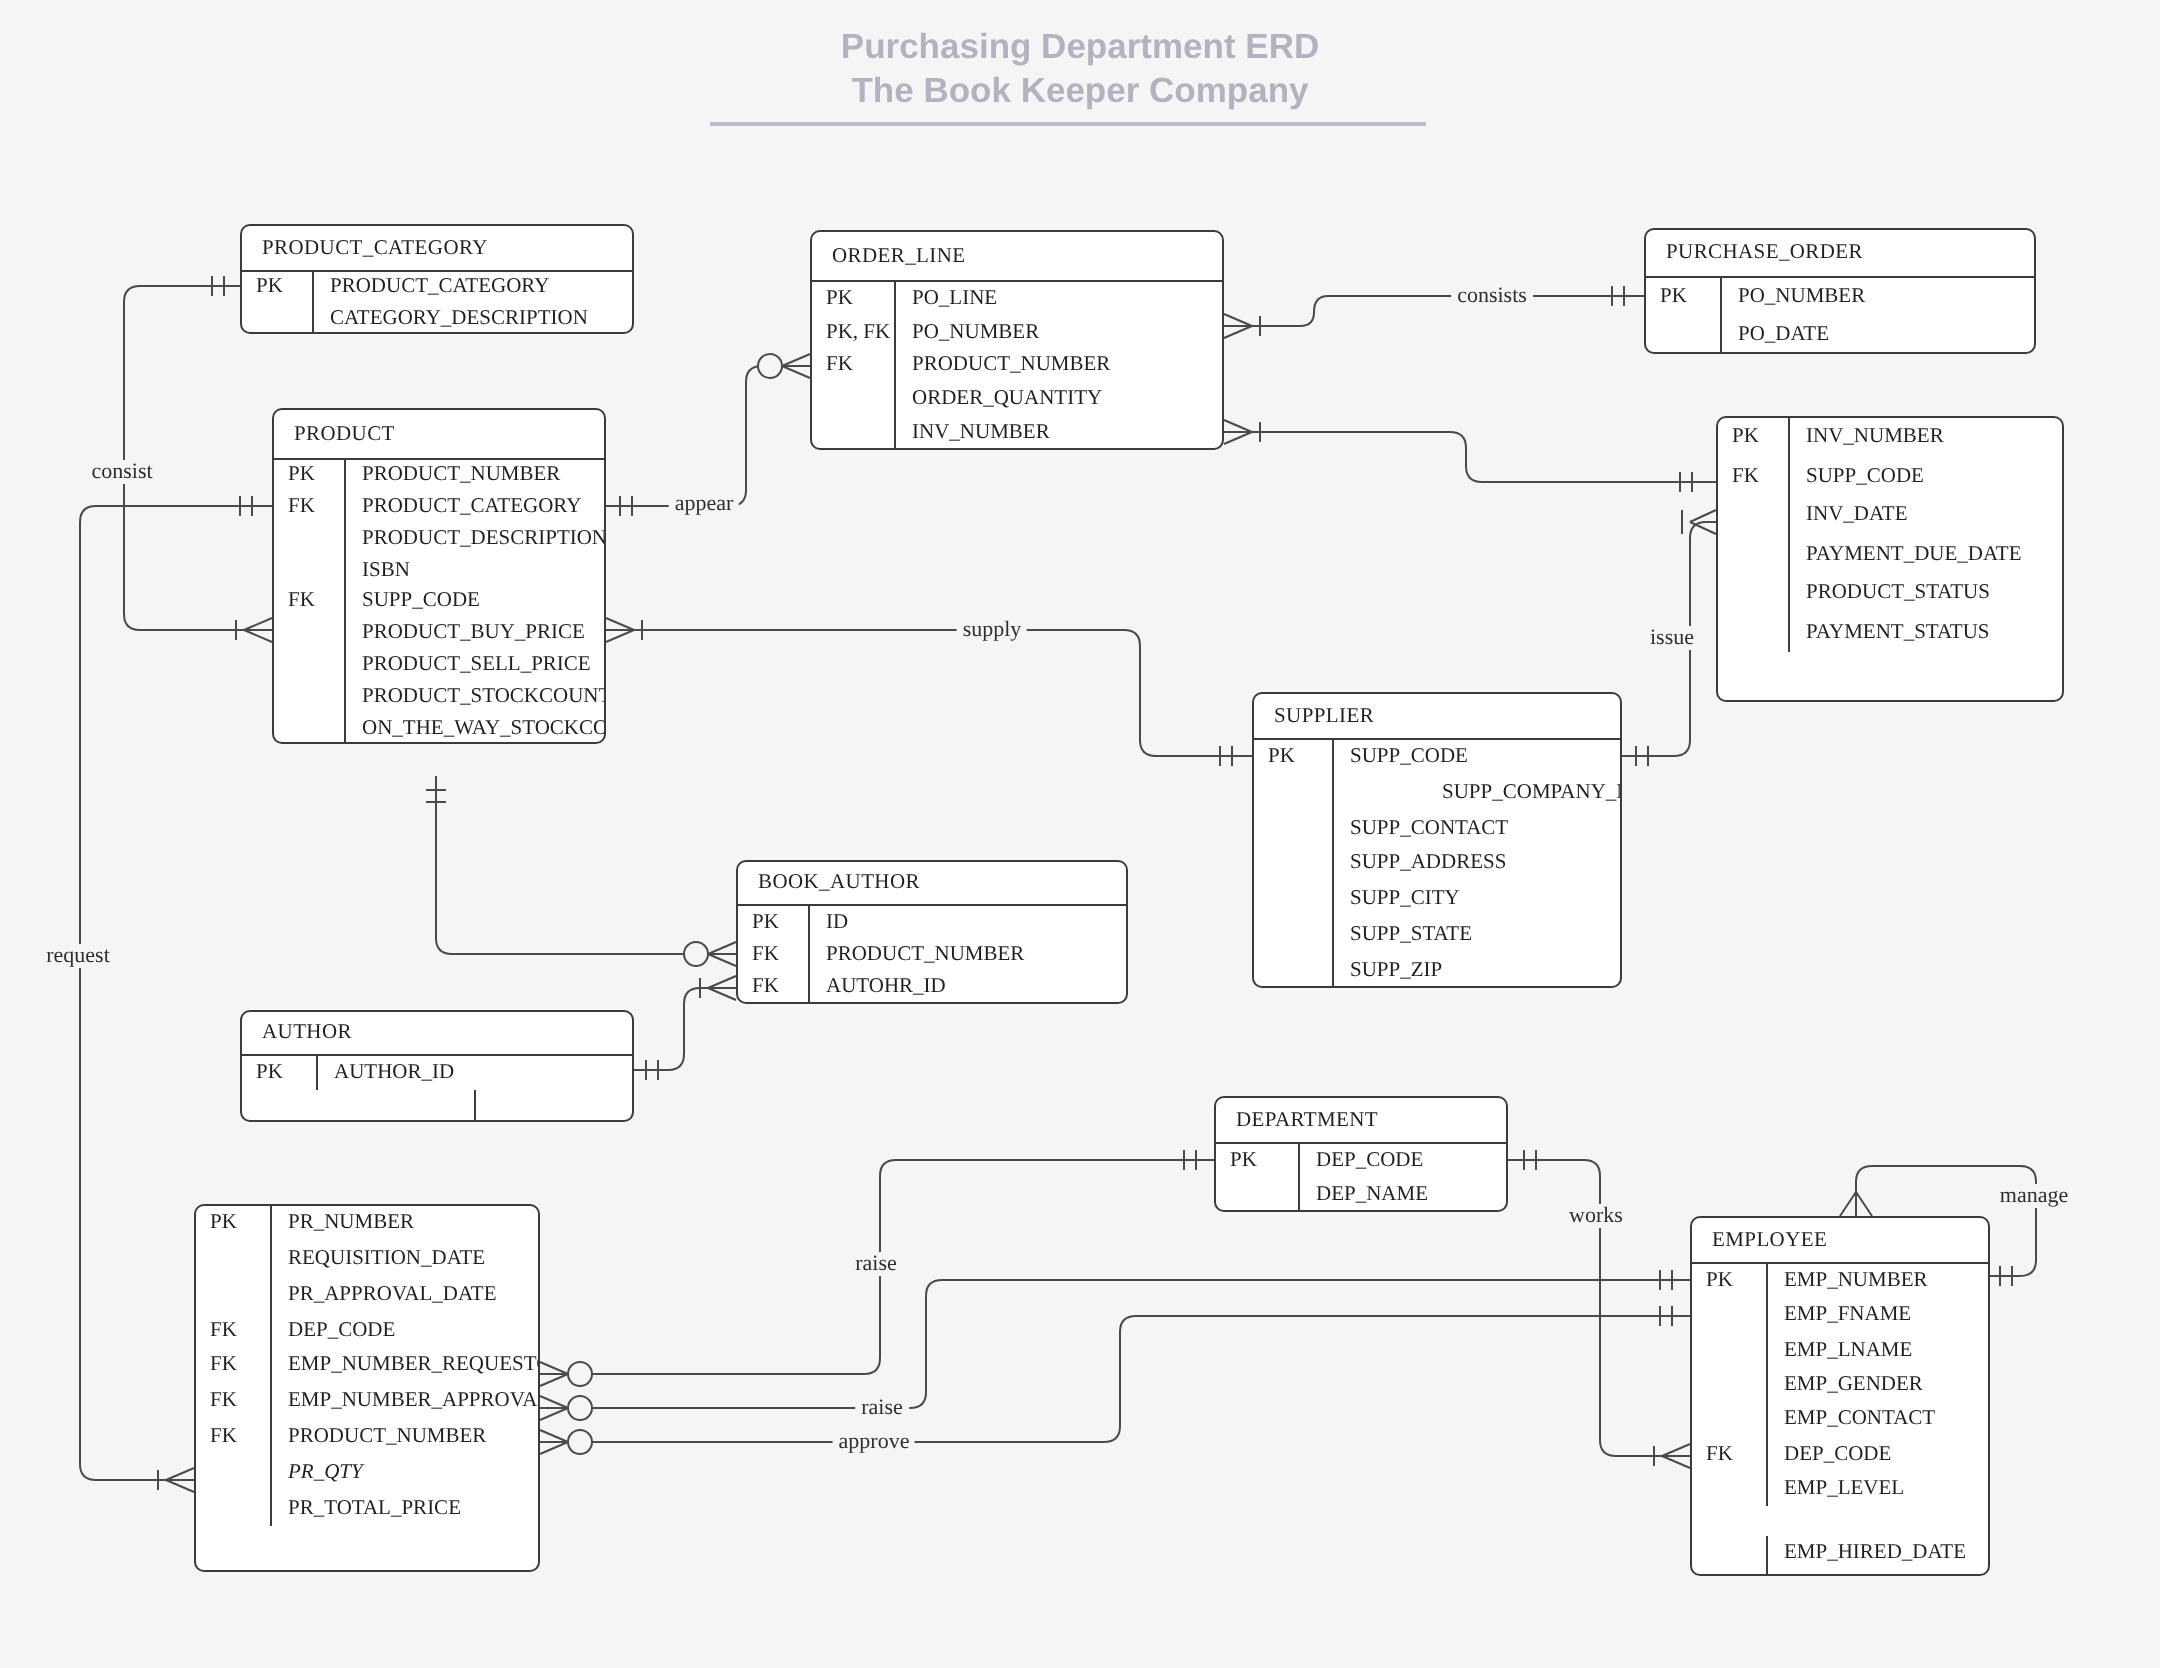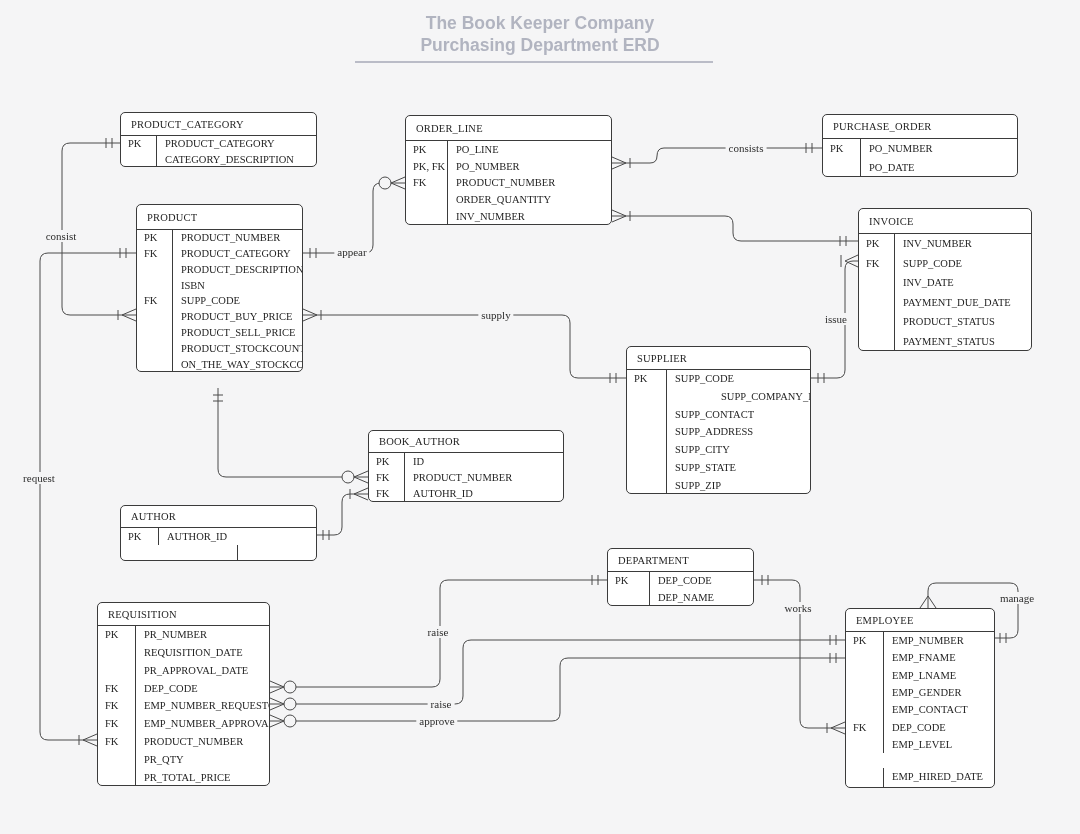--- a/index.html
+++ b/index.html
@@ -25,22 +25,22 @@
               font-size:17.5px;color:#b1b4c0;line-height:22px;}
   .title-rule{position:absolute;left:355px;top:61px;width:358px;height:0;
               border-top:2px solid #babcc7;z-index:2;}
 </style>
 </head>
 <body>
 
 <div id="canvas">
 
   <div class="title-wrap">
+    <div class="title-line">Purchasing Department ERD</div>
     <div class="title-line">The Book Keeper Company</div>
-    <div class="title-line">Purchasing Department ERD</div>
   </div>
   <div class="title-rule"></div>
 
   <svg id="connector-layer" width="1080" height="834" viewBox="0 0 1080 834" fill="none" stroke="#4a4a4a" stroke-width="1">
 
     <g>
       <path d="M 120,143 H 70 Q 62,143 62,151 V 307 Q 62,315 70,315 H 136"></path>
       <path d="M 106,138 V 148 M 112,138 V 148"></path>
       <path d="M 122,315 L 136,309 M 122,315 L 136,321 M 118,310 V 320"></path>
     </g>
@@ -175,21 +175,20 @@
             <span class="key-cell" style="width: 38px;">PK</span>
             <span class="attr-cell">PO_NUMBER</span>
           </div>
           <div class="attr-row" style="height: 19px;">
             <span class="key-cell" style="width: 38px;"></span>
             <span class="attr-cell">PO_DATE</span>
           </div>
         </div>
       </div>
       <div class="entity" style="left: 858px; top: 208px; width: 174px; height: 143px;">
-        <div class="entity-header" style="height: 24px;">INVOICE</div>
         <div class="entity-rows">
           <div class="attr-row" style="height: 19.5px;">
             <span class="key-cell" style="width: 36px;">PK</span>
             <span class="attr-cell">INV_NUMBER</span>
           </div>
           <div class="attr-row" style="height: 19.5px;">
             <span class="key-cell" style="width: 36px;">FK</span>
             <span class="attr-cell">SUPP_CODE</span>
           </div>
           <div class="attr-row" style="height: 19.5px;">
@@ -321,21 +320,20 @@
             <span class="key-cell" style="width: 42px;">PK</span>
             <span class="attr-cell">DEP_CODE</span>
           </div>
           <div class="attr-row" style="height: 17px;">
             <span class="key-cell" style="width: 42px;"></span>
             <span class="attr-cell">DEP_NAME</span>
           </div>
         </div>
       </div>
       <div class="entity" style="left: 97px; top: 602px; width: 173px; height: 184px;">
-        <div class="entity-header" style="height: 22px;">REQUISITION</div>
         <div class="entity-rows">
           <div class="attr-row" style="height: 17.7778px;">
             <span class="key-cell" style="width: 38px;">PK</span>
             <span class="attr-cell">PR_NUMBER</span>
           </div>
           <div class="attr-row" style="height: 17.7778px;">
             <span class="key-cell" style="width: 38px;"></span>
             <span class="attr-cell">REQUISITION_DATE</span>
           </div>
           <div class="attr-row" style="height: 17.7778px;">
@@ -351,21 +349,21 @@
             <span class="attr-cell">EMP_NUMBER_REQUESTOR</span>
           </div>
           <div class="attr-row" style="height: 17.7778px;">
             <span class="key-cell" style="width: 38px;">FK</span>
             <span class="attr-cell">EMP_NUMBER_APPROVAL</span>
           </div>
           <div class="attr-row" style="height: 17.7778px;">
             <span class="key-cell" style="width: 38px;">FK</span>
             <span class="attr-cell">PRODUCT_NUMBER</span>
           </div>
-          <div class="attr-row" style="height: 17.7778px;">
+          <div class="attr-row" style="height: 17.7778px; font-style: italic;">
             <span class="key-cell" style="width: 38px;"></span>
             <span class="attr-cell">PR_QTY</span>
           </div>
           <div class="attr-row" style="height: 17.7778px;">
             <span class="key-cell" style="width: 38px;"></span>
             <span class="attr-cell">PR_TOTAL_PRICE</span>
           </div>
         </div>
       </div>
       <div class="entity" style="left: 845px; top: 608px; width: 150px; height: 180px;">

